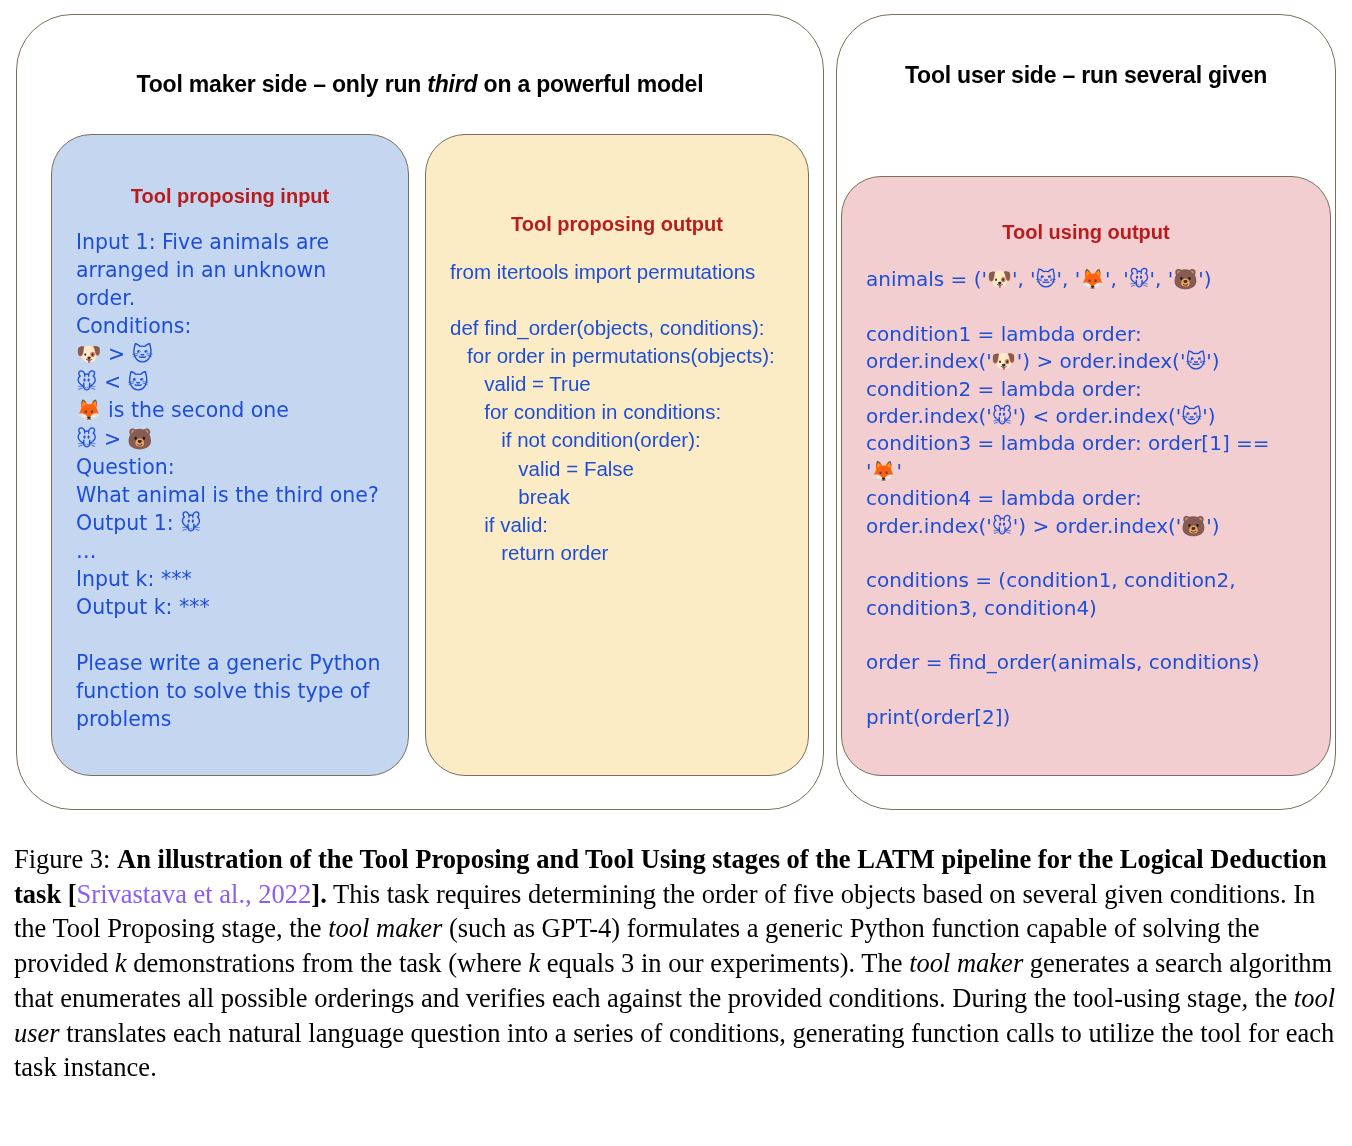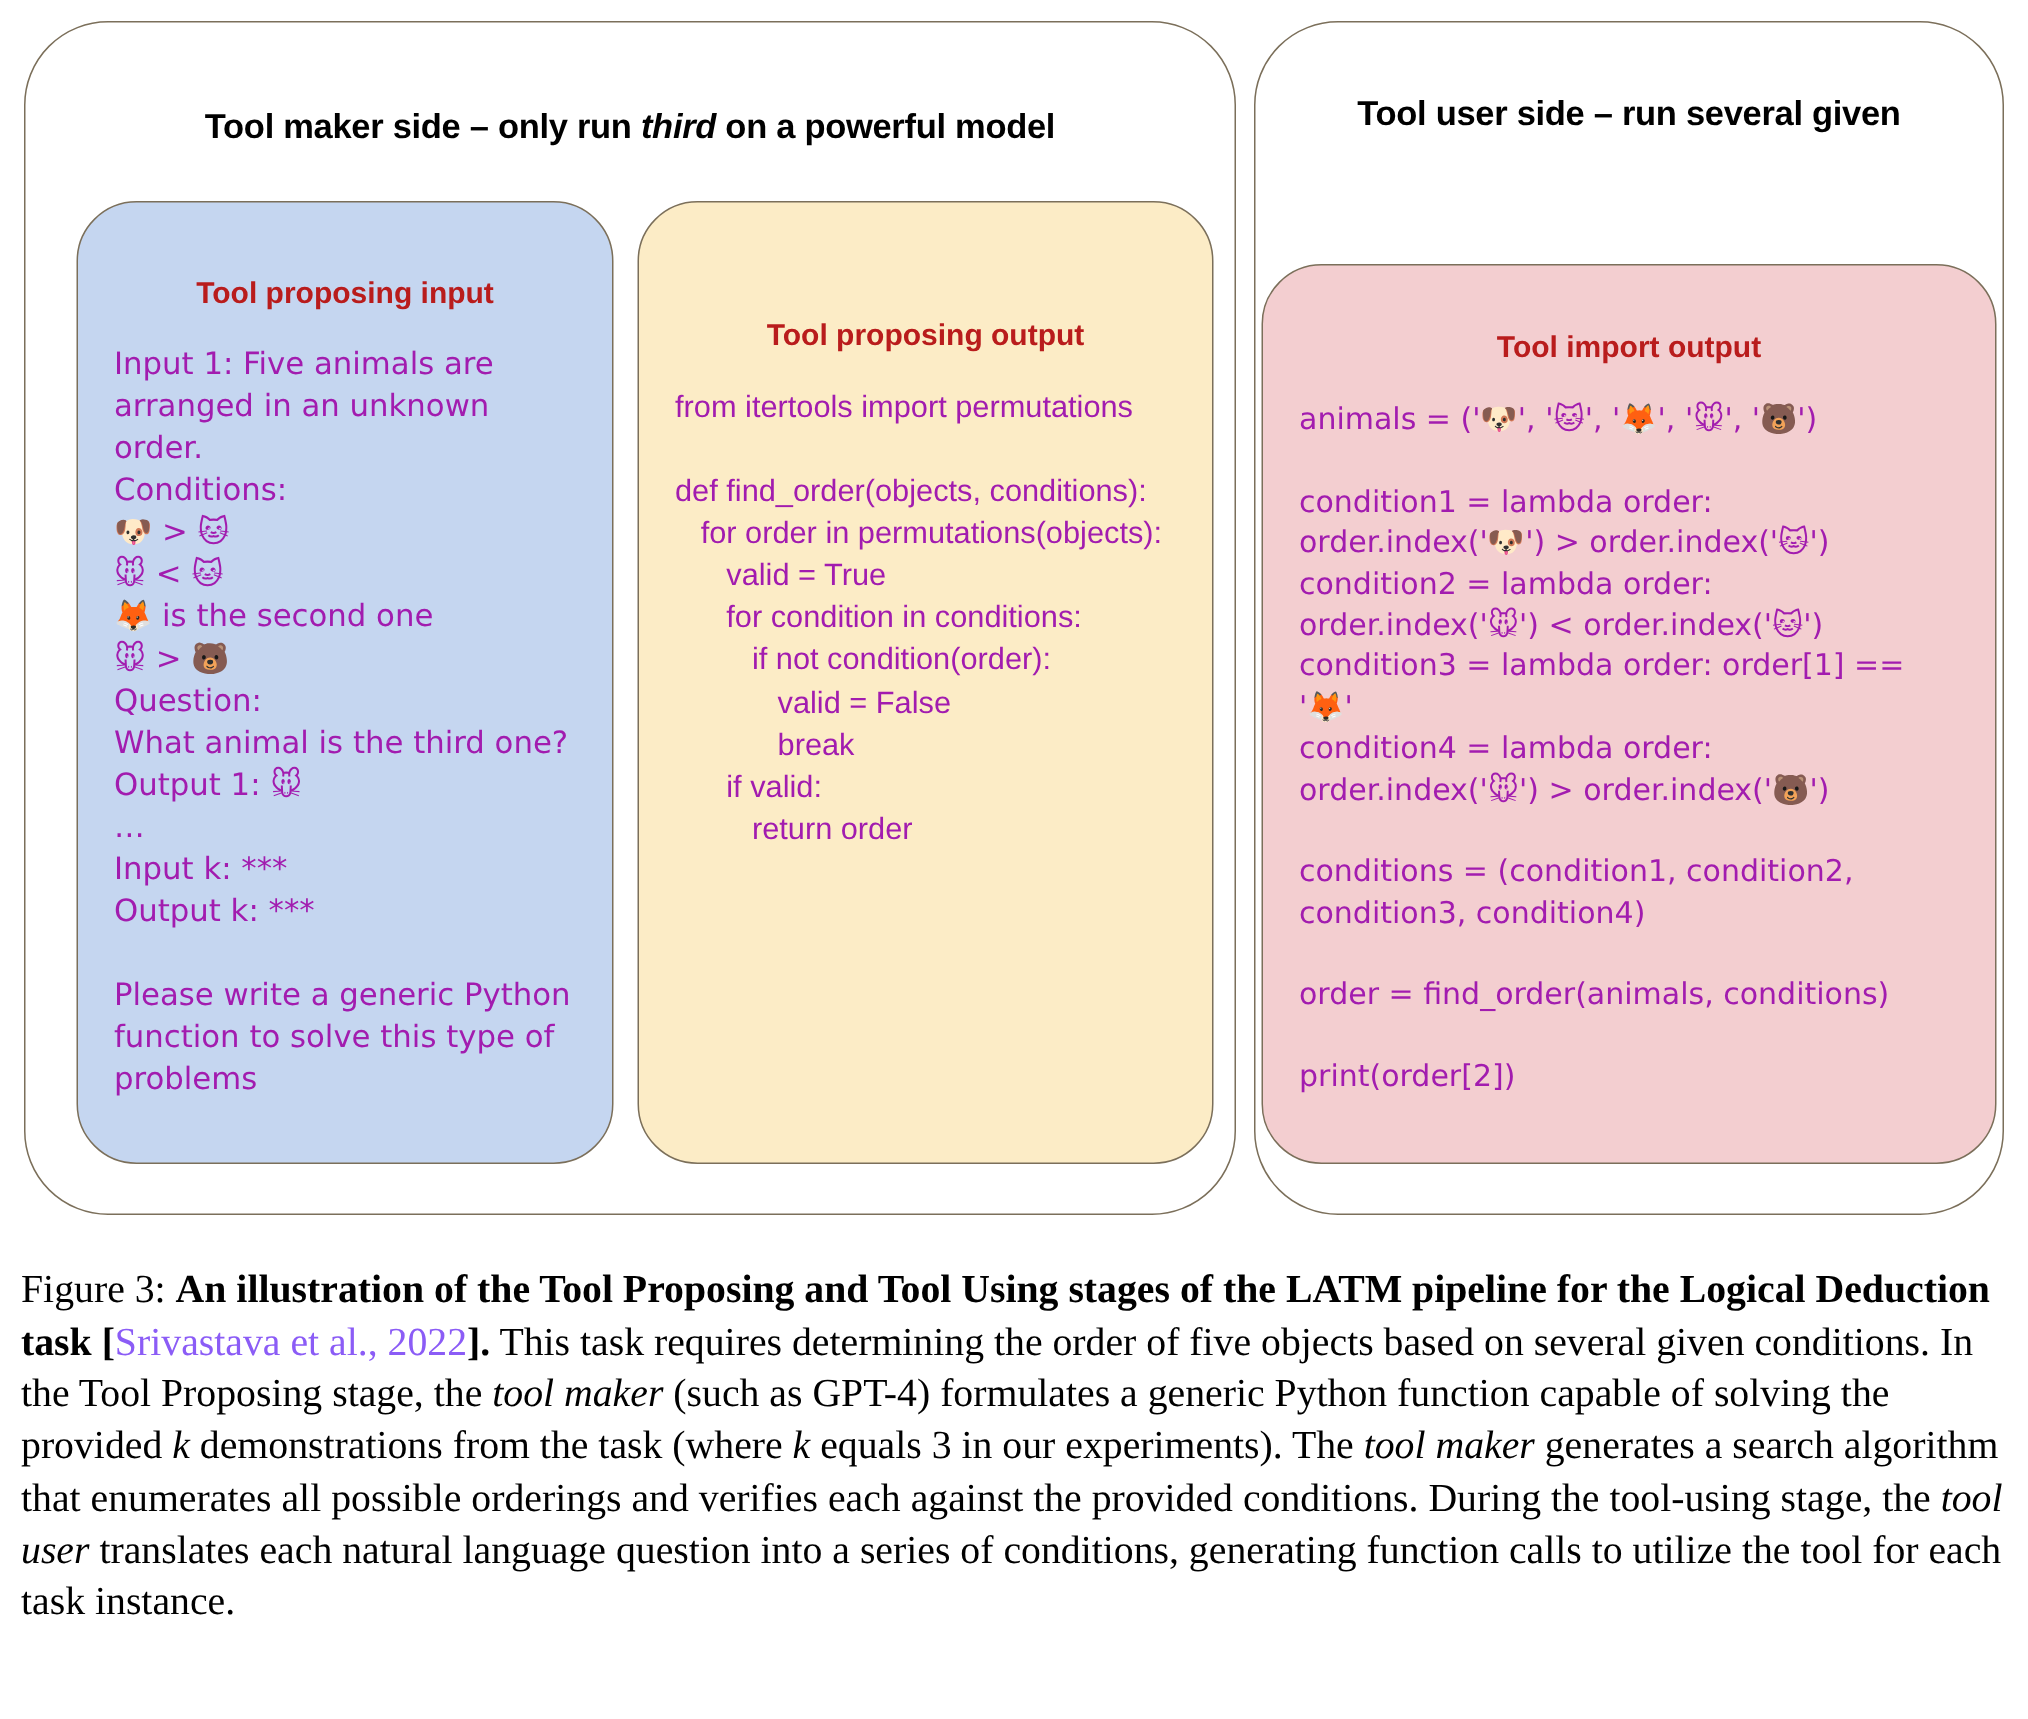--- a/index.html
+++ b/index.html
@@ -82,21 +82,21 @@
     font-size: 20px;
     color: #b91c1c;
   }
   #box-input .box-title  { margin-top: 50px; }
   #box-output .box-title { margin-top: 78px; }
   #box-using .box-title  { margin-top: 44px; }
 
   .box-body {
     font-size: 20.5px;
     line-height: 1.37;
-    color: #a21caf;
+    color: #1d4ed8;
     white-space: pre-wrap;
     font-family: "Liberation Sans", sans-serif;
   }
   #box-input .box-body  { margin-top: 20px; padding-left: 2px; }
   #box-output .box-body { margin-top: 22px; padding-left: 2px; }
   #box-using .box-body  { margin-top: 22px; padding-left: 2px; font-size: 20px; }
 
   .emoji {
     font-family: "DejaVu Sans", sans-serif;
   }
@@ -156,21 +156,21 @@
             break
       if valid:
          return order</div>
     </div>
   </div>
 
   <div class="outer-panel" id="panel-user">
     <div class="panel-title"><span>Tool user side – run several given</span><br></div>
 
     <div class="inner-box" id="box-using">
-      <div class="box-title">Tool import output</div>
+      <div class="box-title">Tool using output</div>
       <div class="box-body emoji">animals = ('🐶', '🐱', '🦊', '🐭', '🐻')
 
 condition1 = lambda order: order.index('🐶') &gt; order.index('🐱')
 condition2 = lambda order: order.index('🐭') &lt; order.index('🐱')
 condition3 = lambda order: order[1] == '🦊'
 condition4 = lambda order: order.index('🐭') &gt; order.index('🐻')
 
 conditions = (condition1, condition2, condition3, condition4)
 
 order = find_order(animals, conditions)

